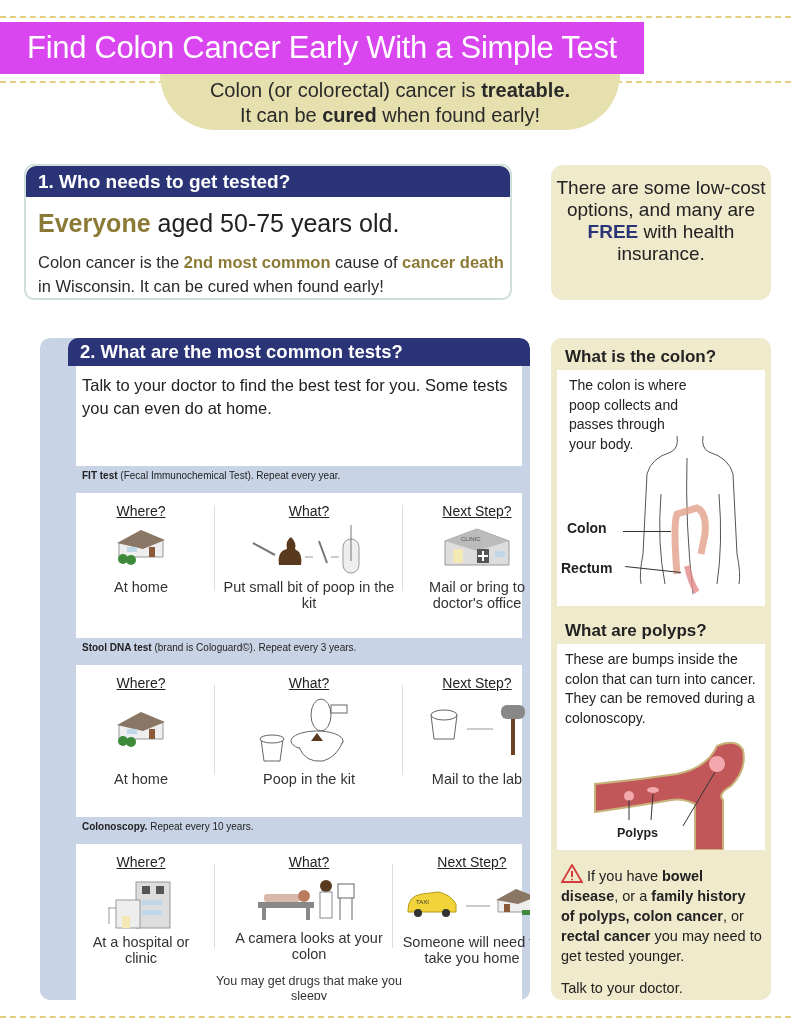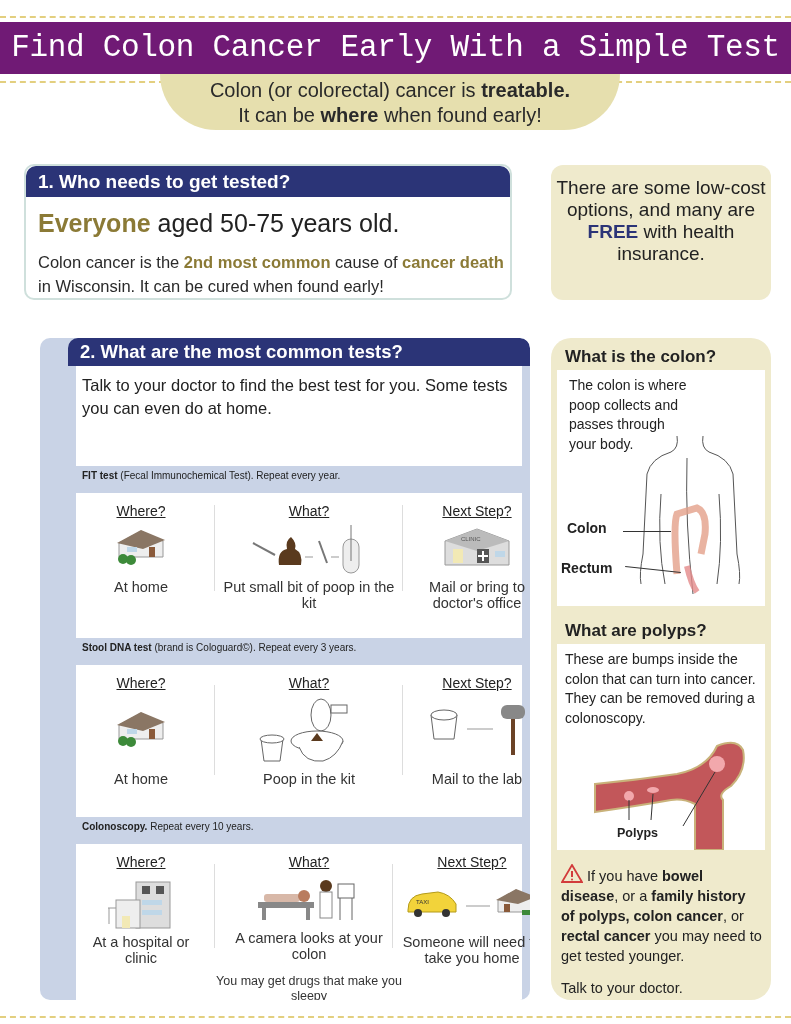--- a/index.html
+++ b/index.html
@@ -1,18 +1,18 @@
 <!DOCTYPE html>
 <html><head>
 <meta charset="utf-8">
 <style>
   * { box-sizing: border-box; margin: 0; padding: 0; }
   body { width: 791px; height: 1024px; background: #fff; font-family: "Liberation Sans", sans-serif; color: #222; position: relative; overflow: hidden; }
   .dash { position: absolute; left: 0; right: 0; border-top: 2px dashed #e3cf7f; }
-  .title-bar { position: absolute; left: 0; top: 22px; width: 791px; height: 52px; background: #701a75; color: #fff; font-family: Liberation Mono, monospace; font-size: 31px; text-align: center; line-height: 52px; letter-spacing: -0.3px; }
+  .title-bar { position: absolute; left: 0; top: 22px; width: 644px; height: 52px; background: #d946ef; color: #fff; font-family: Liberation Sans, sans-serif; font-size: 31px; text-align: center; line-height: 52px; letter-spacing: -0.3px; }
   .subtitle { position: absolute; left: 160px; top: 74px; width: 460px; height: 56px; background: #e6dfae; border-radius: 0 0 60px 60px; text-align: center; font-size: 20px; line-height: 25px; padding-top: 4px; color: #2a2a2a; }
   .subtitle b { font-weight: bold; }
 
   .card1 { position: absolute; left: 24px; top: 164px; width: 488px; height: 136px; border: 2px solid #cfe0dc; border-radius: 10px; overflow: hidden; background:#fff; }
   .card-head { background: #2b3477; color: #fff; font-weight: bold; font-size: 19px; height: 31px; line-height: 31px; padding-left: 12px; border-radius: 10px 10px 0 0; }
   .everyone { font-size: 25px; padding: 12px 0 0 12px; }
   .gold { color: #8b7a36; font-weight: bold; }
   .c1-body { font-size: 16.5px; line-height: 24px; padding: 12px 0 0 12px; color: #2a2a2a; }
 
   .free-box { position: absolute; left: 551px; top: 165px; width: 220px; height: 135px; background: #efeacc; border-radius: 12px; text-align: center; font-size: 19px; line-height: 22px; padding-top: 12px; color: #222; }
@@ -23,39 +23,39 @@
   .intro { background: #fff; margin: 0 8px; height: 100px; font-size: 16.5px; line-height: 23px; padding: 8px 6px 0 6px; }
   .test-label { font-size: 10px; padding: 4px 0 0 14px; height: 27px; color:#222; }
   .test-label b { font-weight: bold; }
   .test-panel { background: #fff; margin: 0 8px; position: relative; }
   .col { position: absolute; top: 0; text-align: center; font-size: 14.5px; line-height: 16px; color: #333; }
   .col .hd { text-decoration: underline; font-size: 14px; color:#222; margin-top: 10px; }
   .col .cap { position: absolute; left: 0; right: 0; }
   .vline { position: absolute; width: 1px; background: #ddd; }
   .icon { position: absolute; left: 50%; transform: translateX(-50%); }
 
-  .side { position: absolute; left: 551px; top: 338px; width: 220px; height: 662px; background: #efeacc; border-radius: 20px; overflow: hidden; }
+  .side { position: absolute; left: 551px; top: 338px; width: 220px; height: 662px; background: #efeacc; border-radius: 11px; overflow: hidden; }
   .side-head { font-weight: bold; font-size: 17px; padding: 9px 0 0 14px; height: 32px; color:#222; }
   .side-white { background: #fff; margin: 0 6px; position: relative; }
   .side-text { font-size: 14px; line-height: 19.5px; padding: 6px 8px 0 8px; color:#222; }
   .warn { font-size: 14.5px; line-height: 20px; padding: 14px 8px 0 10px; color:#222; }
   .warn b { font-weight: bold; }
   .talk { font-size: 14.5px; padding: 14px 0 0 10px; color:#222; }
 </style>
 </head>
 <body>
 
 <div class="dash" style="top:16px;"></div>
 <div class="dash" style="top:81px;"></div>
 <div class="dash" style="top:1016px;"></div>
 
 <div class="title-bar">Find Colon Cancer Early With a Simple Test</div>
 <div class="subtitle">
   <span>Colon (or colorectal) cancer is </span><b>treatable.</b><br>
-  <span>It can be </span><b>where</b><span> when found early!</span>
+  <span>It can be </span><b>cured</b><span> when found early!</span>
 </div>
 
 <div class="card1">
   <div class="card-head">1. Who needs to get tested?</div>
   <div class="everyone"><span class="gold">Everyone</span><span> aged 50-75 years old.</span></div>
   <div class="c1-body"><span>Colon cancer is the </span><span class="gold">2nd most common</span><span> cause of </span><span class="gold">cancer death</span><span> in Wisconsin. It can be cured when found early!</span></div>
 </div>
 
 <div class="free-box">
   <span>There are some low-cost options, and many are </span><span class="blue">FREE</span><span> with health insurance.</span>

